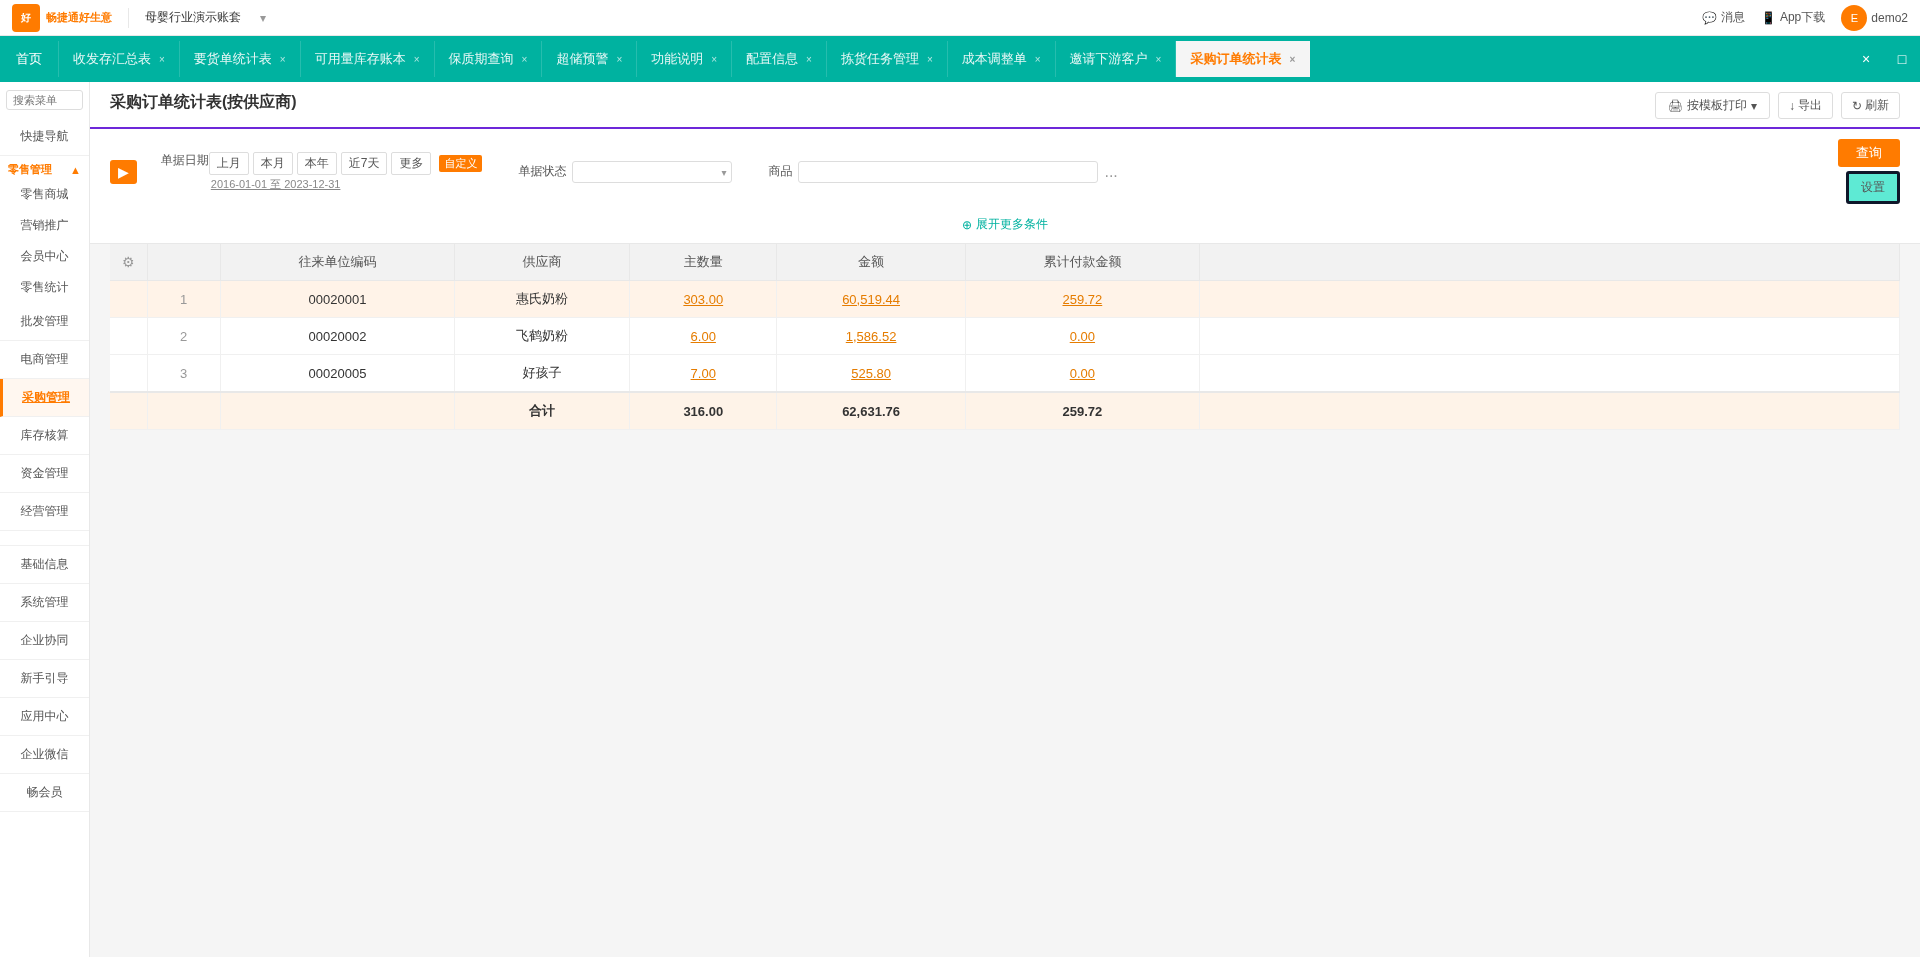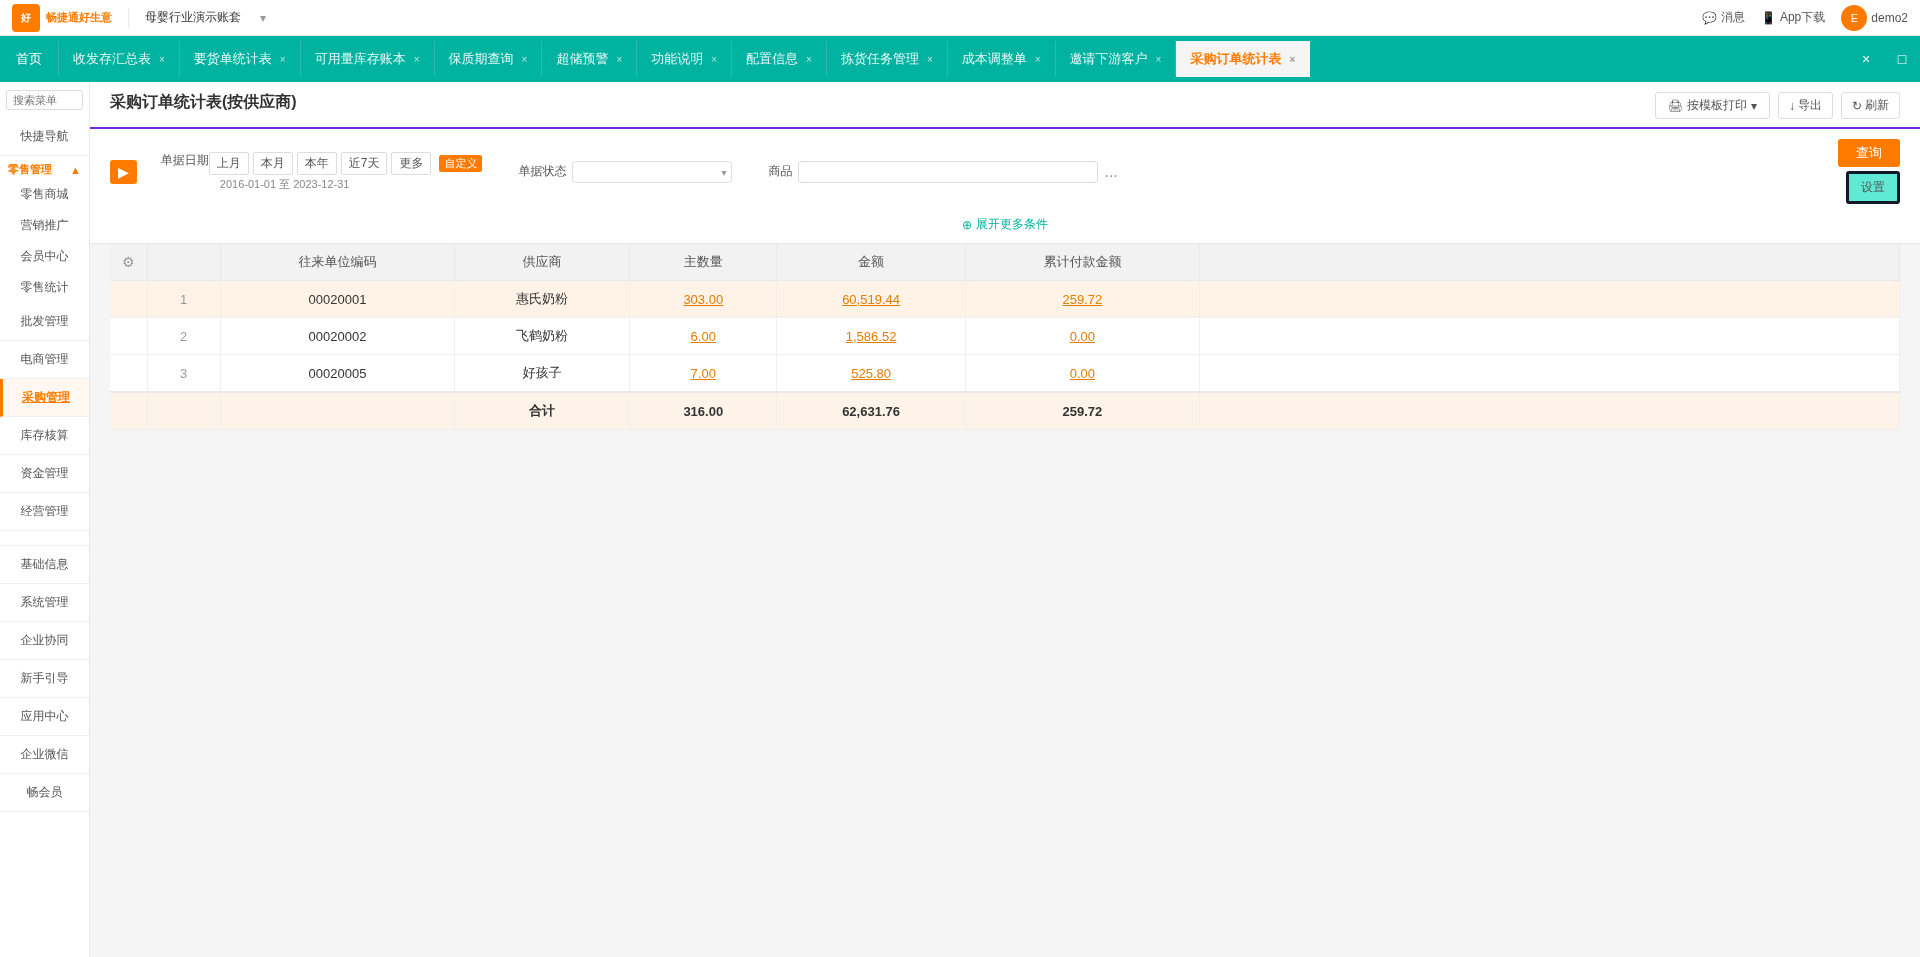--- a/index.html
+++ b/index.html
@@ -77,21 +77,21 @@
     .data-table .settings-col { width: 36px; }
     .gear-icon { font-size: 14px; color: #999; cursor: pointer; }
     .tfoot-row { background: #fef3e8; }
     .tfoot-row td { font-weight: bold; color: #333; border-top: 2px solid #e8e8e8; }
 
     .expand-btn { background: #ff7b00; color: white; border: none; border-radius: 3px; padding: 4px 8px; font-size: 14px; cursor: pointer; margin-right: 8px; }
 
     .filter-date-section { display: flex; align-items: flex-start; }
     .date-lines { display: flex; flex-direction: column; gap: 2px; }
     .date-line-1 { display: flex; align-items: center; gap: 4px; }
-    .date-line-2 { font-size: 11px; color: #888; margin-left: 11px; }
+    .date-line-2 { font-size: 11px; color: #888; margin-left: 2px; text-decoration: underline; }
 
     .more-row { display: flex; justify-content: center; margin-top: 6px; }
   </style>
 </head>
 <body>
 
 <div class="top-bar">
   <div class="top-bar-left">
     <div class="logo-area">
       <div class="logo-icon">好</div>

